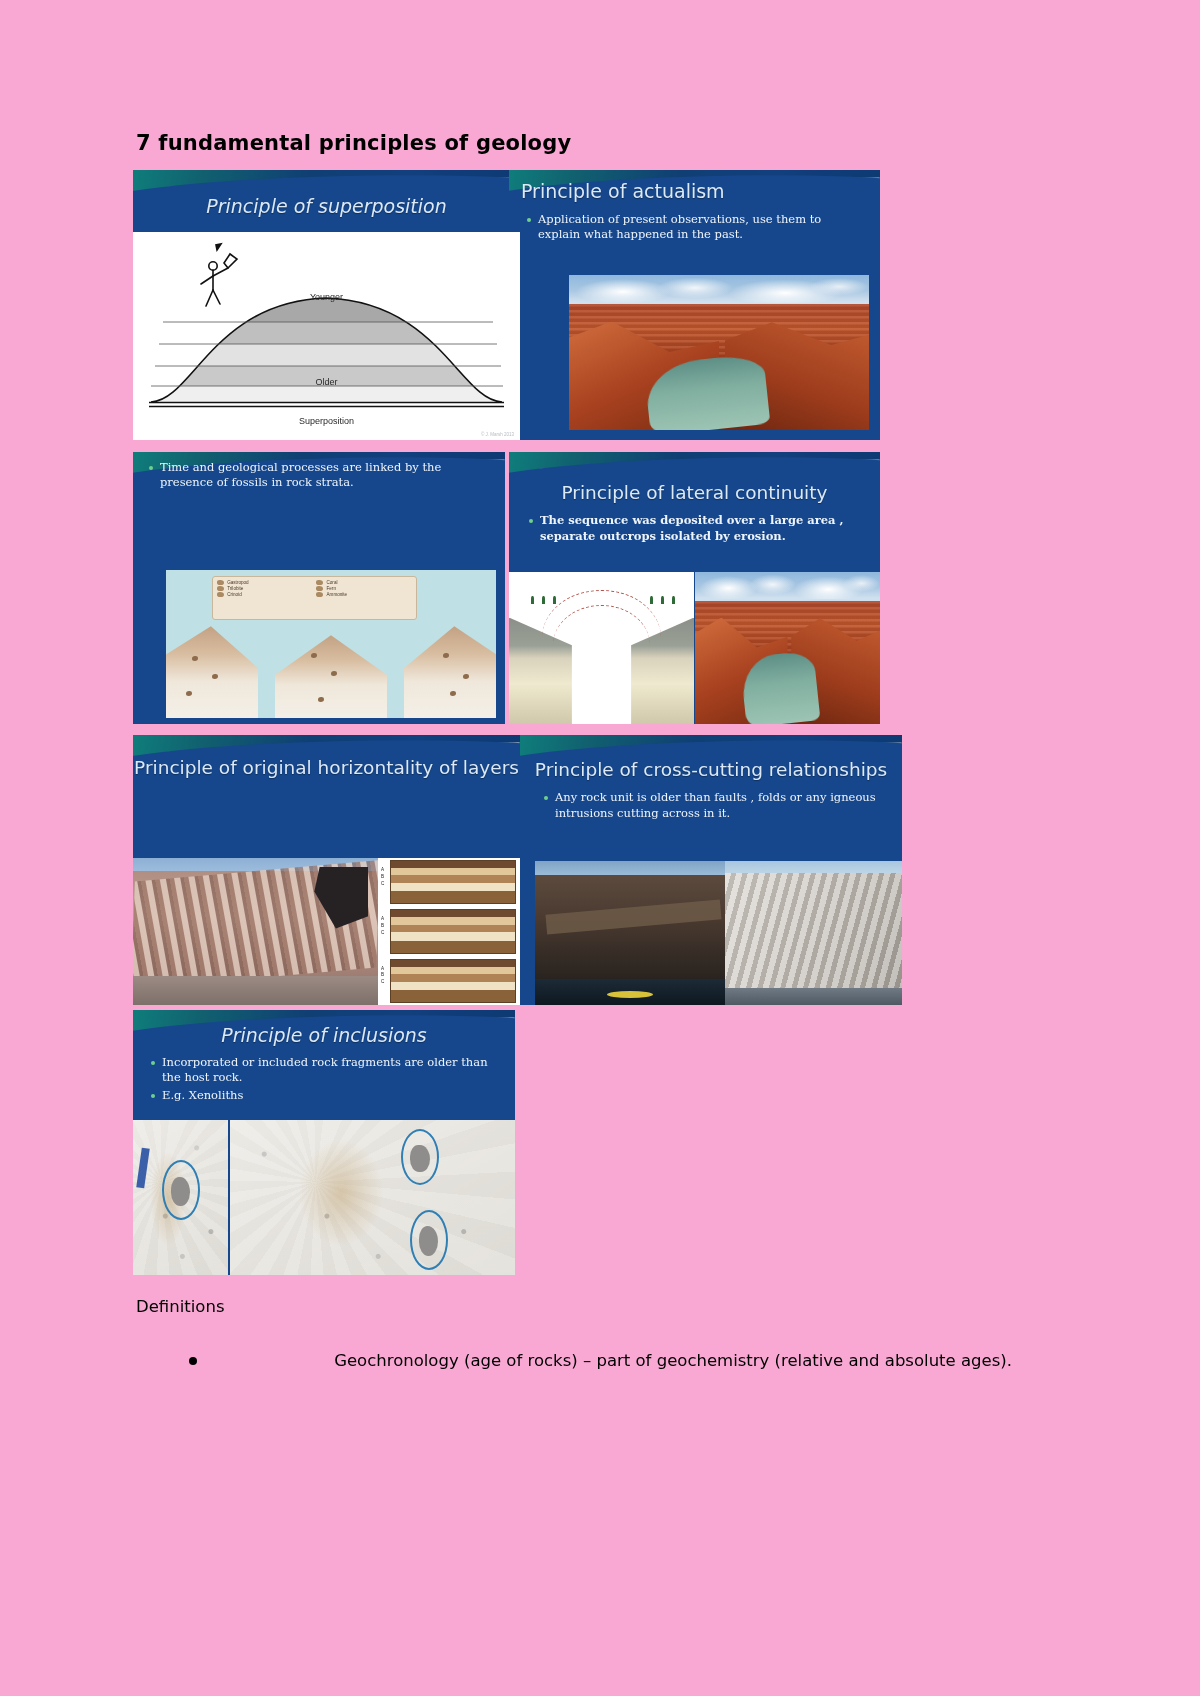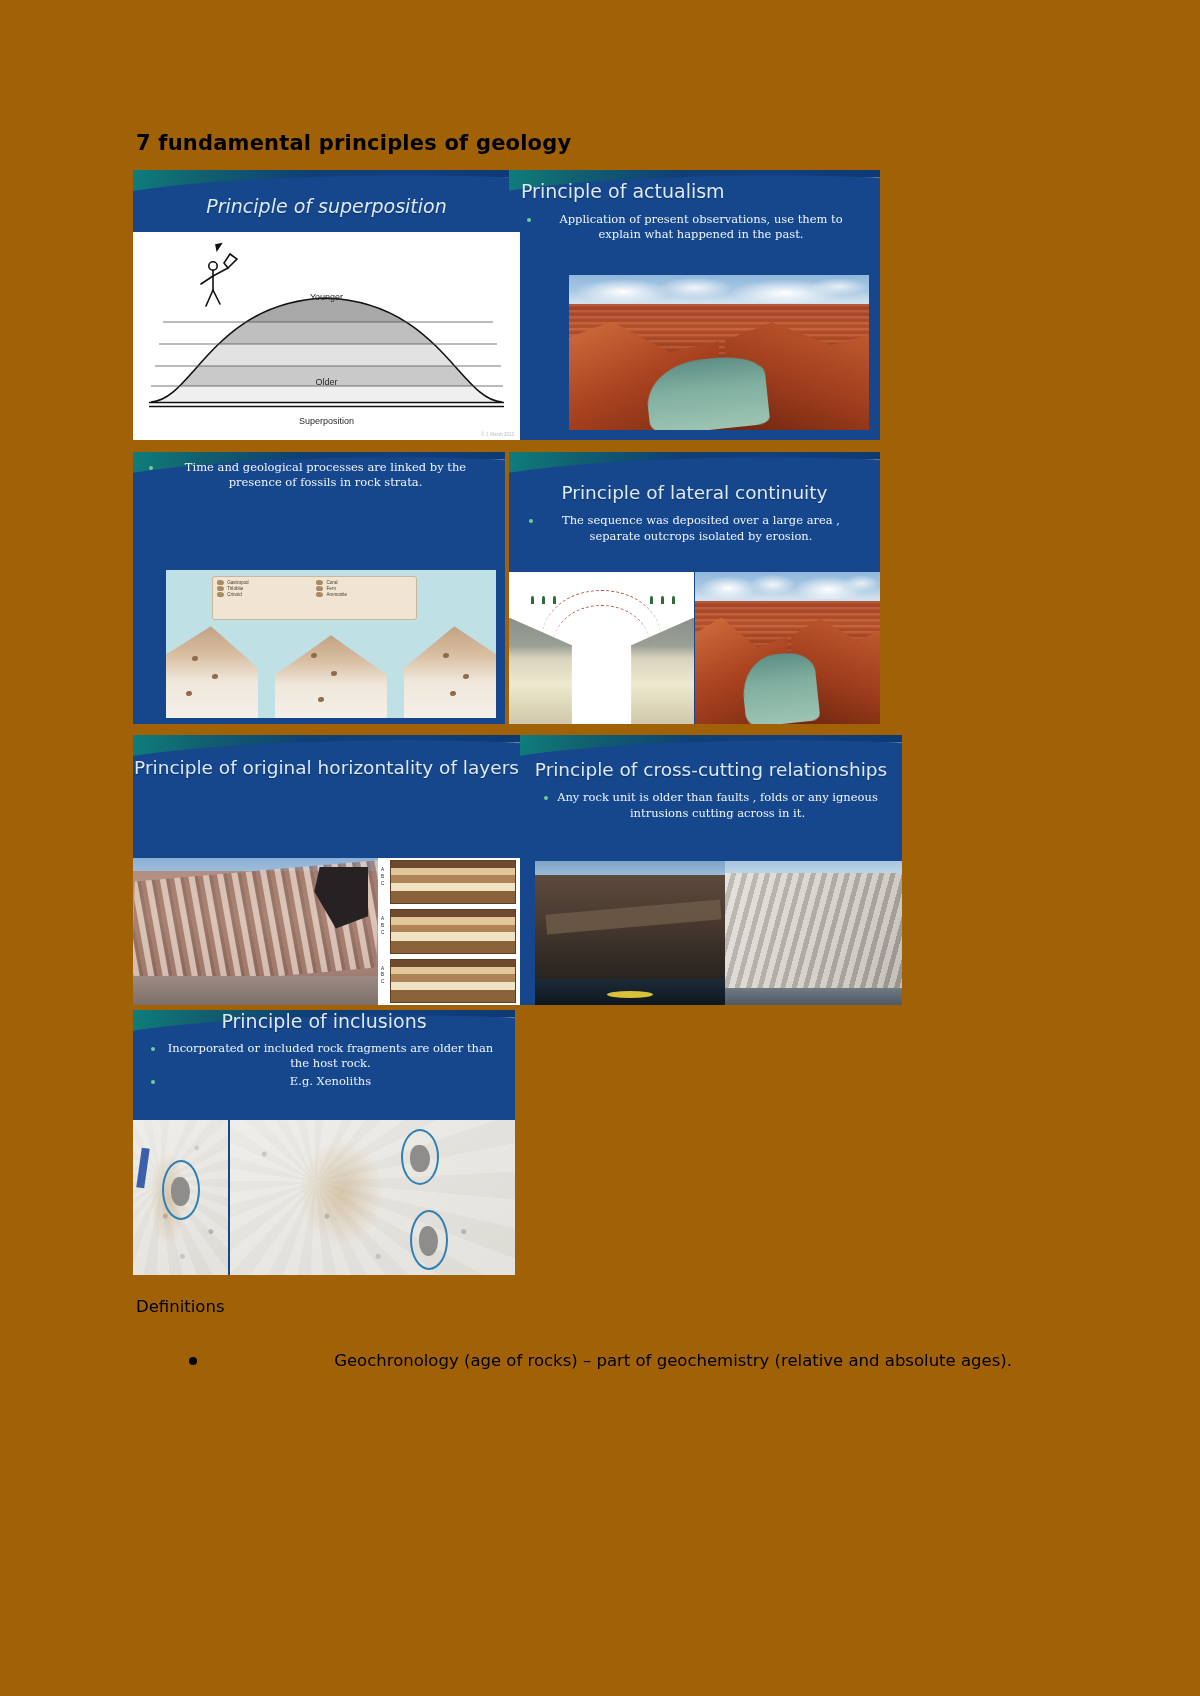--- a/index.html
+++ b/index.html
@@ -13,21 +13,21 @@
     font-family: "DejaVu Sans", sans-serif;
     color: #000;
     position: relative;
     overflow: hidden;
   }
   .page {
     position: absolute;
     left: 0; top: 0;
     width: 1200px;
     height: 1696px;
-    background: #a16207;
+    background: #f9a8d4;
   }
   .doc-title {
     position: absolute;
     left: 136px;
     top: 131px;
     font-size: 21px;
     font-weight: bold;
     letter-spacing: 0.2px;
     color: #000;
   }
@@ -84,21 +84,20 @@
     font-size: 11.5px;
     line-height: 1.32;
     margin: 0;
     padding: 0;
     list-style: none;
   }
   .bullets li {
     position: relative;
     padding-left: 13px;
     margin-bottom: 3px;
-    text-align: center;
   }
   .bullets li::before {
     content: "";
     position: absolute;
     left: 2px;
     top: 6px;
     width: 4px;
     height: 4px;
     border-radius: 50%;
     background: #6fd08c;
@@ -159,41 +158,41 @@
 
   
   #slide-zoology { left: 133px; top: 452px; width: 372px; height: 272px; }
   #slide-zoology .slide-title { margin: 12px 0 0 10px; font-size: 18.5px; }
   #slide-zoology .bullets { margin: 8px 14px 0 14px; }
   #zoo-figure { left: 33px; top: 118px; width: 330px; height: 148px; background: #bfe0e4; }
 
   
   #slide-lateral { left: 509px; top: 452px; width: 371px; height: 272px; }
   #slide-lateral .slide-title { text-align: center; margin-top: 30px; font-size: 18.5px; }
-  #slide-lateral .bullets { margin: 10px 18px 12px 18px; }
+  #slide-lateral .bullets { margin: 10px 18px 12px 18px; font-weight: bold; }
   #lat-left { left: 0px; top: 120px; width: 185px; height: 152px; }
   #lat-right { left: 186px; top: 120px; width: 185px; height: 152px; }
 
   
   #slide-horizontality { left: 133px; top: 735px; width: 387px; height: 270px; }
   #slide-horizontality .slide-title { text-align: center; margin-top: 22px; font-size: 18.5px; }
   #slide-horizontality .bullets { margin: 9px 16px 0 16px; }
   #hz-photo { left: 0; top: 123px; width: 245px; height: 147px; }
   #hz-diagram { left: 245px; top: 123px; width: 142px; height: 147px; background: #ffffff; }
 
   
   #slide-crosscut { left: 520px; top: 735px; width: 382px; height: 270px; }
   #slide-crosscut .slide-title { text-align: center; margin-top: 24px; font-size: 18.5px; }
   #slide-crosscut .bullets { margin: 10px 22px 0 22px; }
   #cc-left { left: 15px; top: 126px; width: 190px; height: 144px; }
   #cc-right { left: 205px; top: 126px; width: 177px; height: 144px; }
 
   
   #slide-inclusions { left: 133px; top: 1010px; width: 382px; height: 265px; }
-  #slide-inclusions .slide-title { text-align: center; font-size: 19px; }
+  #slide-inclusions .slide-title { text-align: center; margin-top: 14px; font-size: 19px; font-style: italic; }
   #slide-inclusions .bullets { margin: 9px 16px 0 16px; }
   #inc-photo-l { left: 0; top: 110px; width: 95px; height: 155px; }
   #inc-photo-r { left: 97px; top: 110px; width: 285px; height: 155px; }
 
   
   #definitions-heading {
     position: absolute;
     left: 136px;
     top: 1297px;
     font-size: 16.5px;

